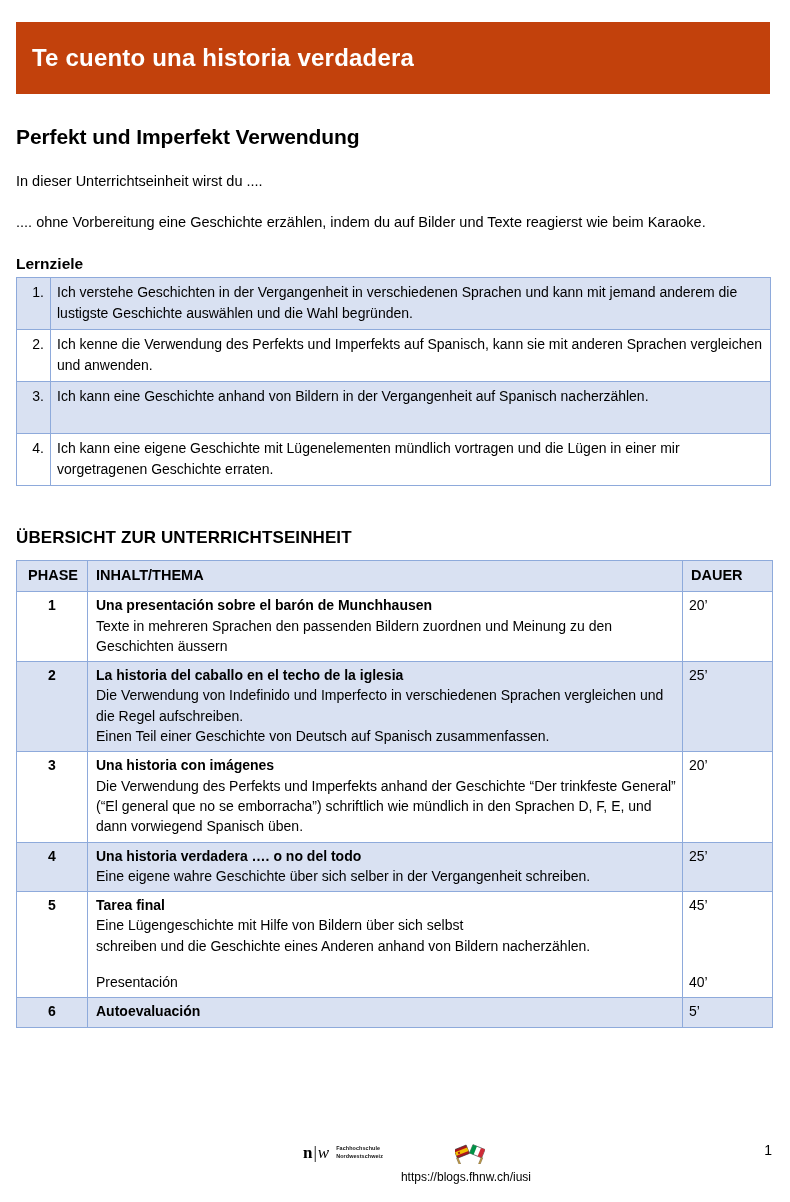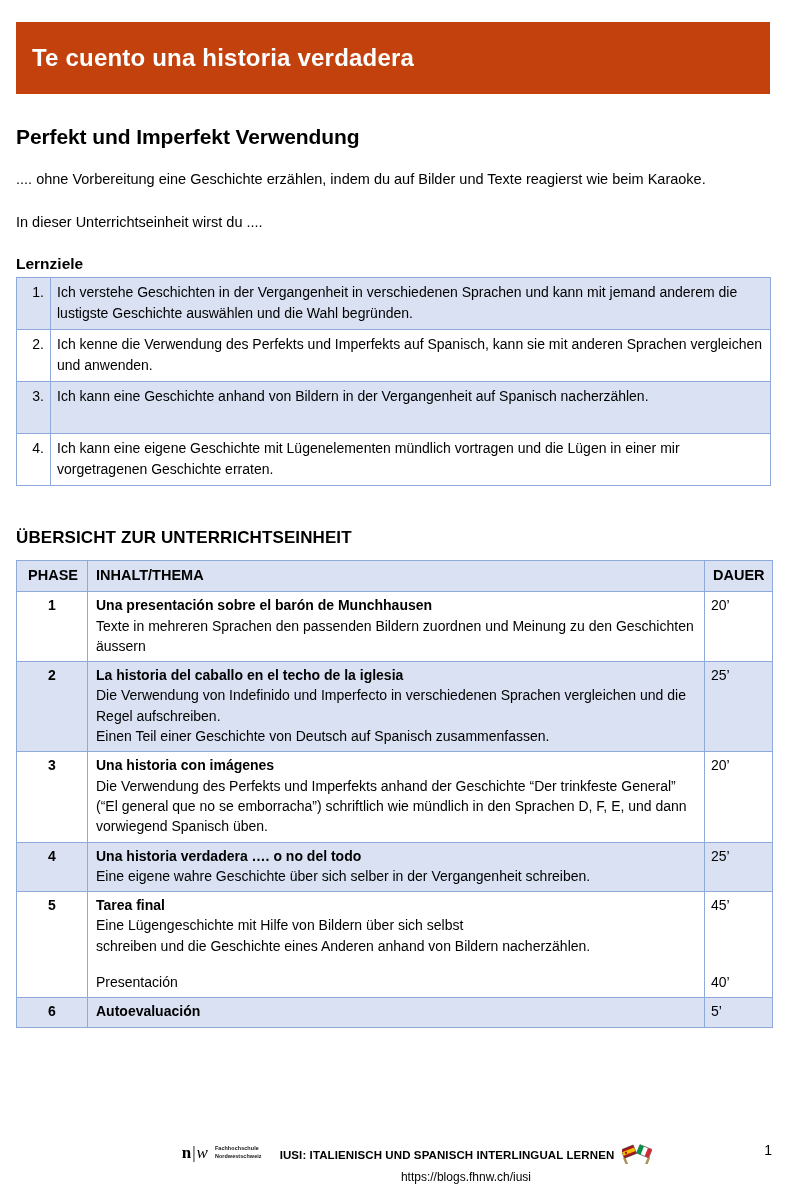--- a/index.html
+++ b/index.html
@@ -123,21 +123,21 @@
     padding: 3px 6px 5px 6px;
   }
   table.ov-table th {
     background: #D9E1F2;
     font-weight: bold;
     font-size: 14.5px;
     text-align: left;
     padding: 4px 6px 5px 8px;
   }
   table.ov-table th.c-phase { text-align: center; width: 71px; }
-  table.ov-table th.c-dauer { width: 68px; margin-top: 24px; }
+  table.ov-table th.c-dauer { width: 90px; margin-top: 24px; }
   table.ov-table td.c-phase {
     width: 71px;
     text-align: center;
     font-weight: bold;
   }
   table.ov-table td.c-dauer { width: 70px; }
   table.ov-table td.c-body { padding-left: 8px; }
   table.ov-table tr.shaded td { background: #D9E1F2; }
   table.ov-table tr.plain td { background: #ffffff; }
   .cell-title { font-weight: bold; }
@@ -231,22 +231,22 @@
 <div class="page">
 
   <div class="title-banner">
     <div class="banner-text">Te cuento una historia verdadera</div>
   </div>
 
   <div class="content">
 
     <h1 class="doc-heading">Perfekt und Imperfekt Verwendung</h1>
 
+    <p class="intro">In dieser Unterrichtseinheit wirst du ....</p>
     <p class="intro second">.... ohne Vorbereitung eine Geschichte erzählen, indem du auf Bilder und Texte reagierst wie beim Karaoke.</p>
-    <p class="intro">In dieser Unterrichtseinheit wirst du ....</p>
 
     <h2 class="section-heading">Lernziele</h2>
 
     <table class="lz-table">
       <tbody id="lz-body">
           <tr class="shaded">
             <td class="num">1.</td>
             <td>Ich verstehe Geschichten in der Vergangenheit in verschiedenen Sprachen und kann mit jemand anderem die lustigste Geschichte auswählen und die Wahl begründen.</td>
           </tr>
           <tr class="plain">
@@ -356,21 +356,20 @@
       <div class="fhnw-logo">
         <span class="fhnw-mark"><span>n</span><span class="bar">|</span><span class="w">w</span></span>
         <span class="fhnw-words">
           <div>Fachhochschule</div>
           <div>Nordwestschweiz</div>
         </span>
       </div>
 
       <div class="footer-center">
         <div class="footer-title-row">
-          <span class="footer-title">IUSI:  ITALIENISCH UND SPANISCH INTERLINGUAL LERNEN</span>
           <span class="flags">
             <svg width="30" height="22" viewBox="0 0 30 22" aria-hidden="true">
               <g transform="rotate(-22 8 14)">
                 <rect x="2" y="5" width="13" height="9" fill="#AA151B" stroke="#333" stroke-width="0.6"></rect>
                 <rect x="2" y="7.6" width="13" height="3.8" fill="#F1BF00"></rect>
                 <rect x="4.5" y="8.6" width="2" height="2" fill="#AA151B"></rect>
                 <rect x="1.2" y="13.6" width="1.6" height="7" fill="#C8A24A" stroke="#5a4520" stroke-width="0.4"></rect>
               </g>
               <g transform="rotate(22 22 14)">
                 <rect x="14" y="5" width="13" height="9" fill="#fff" stroke="#333" stroke-width="0.6"></rect>

